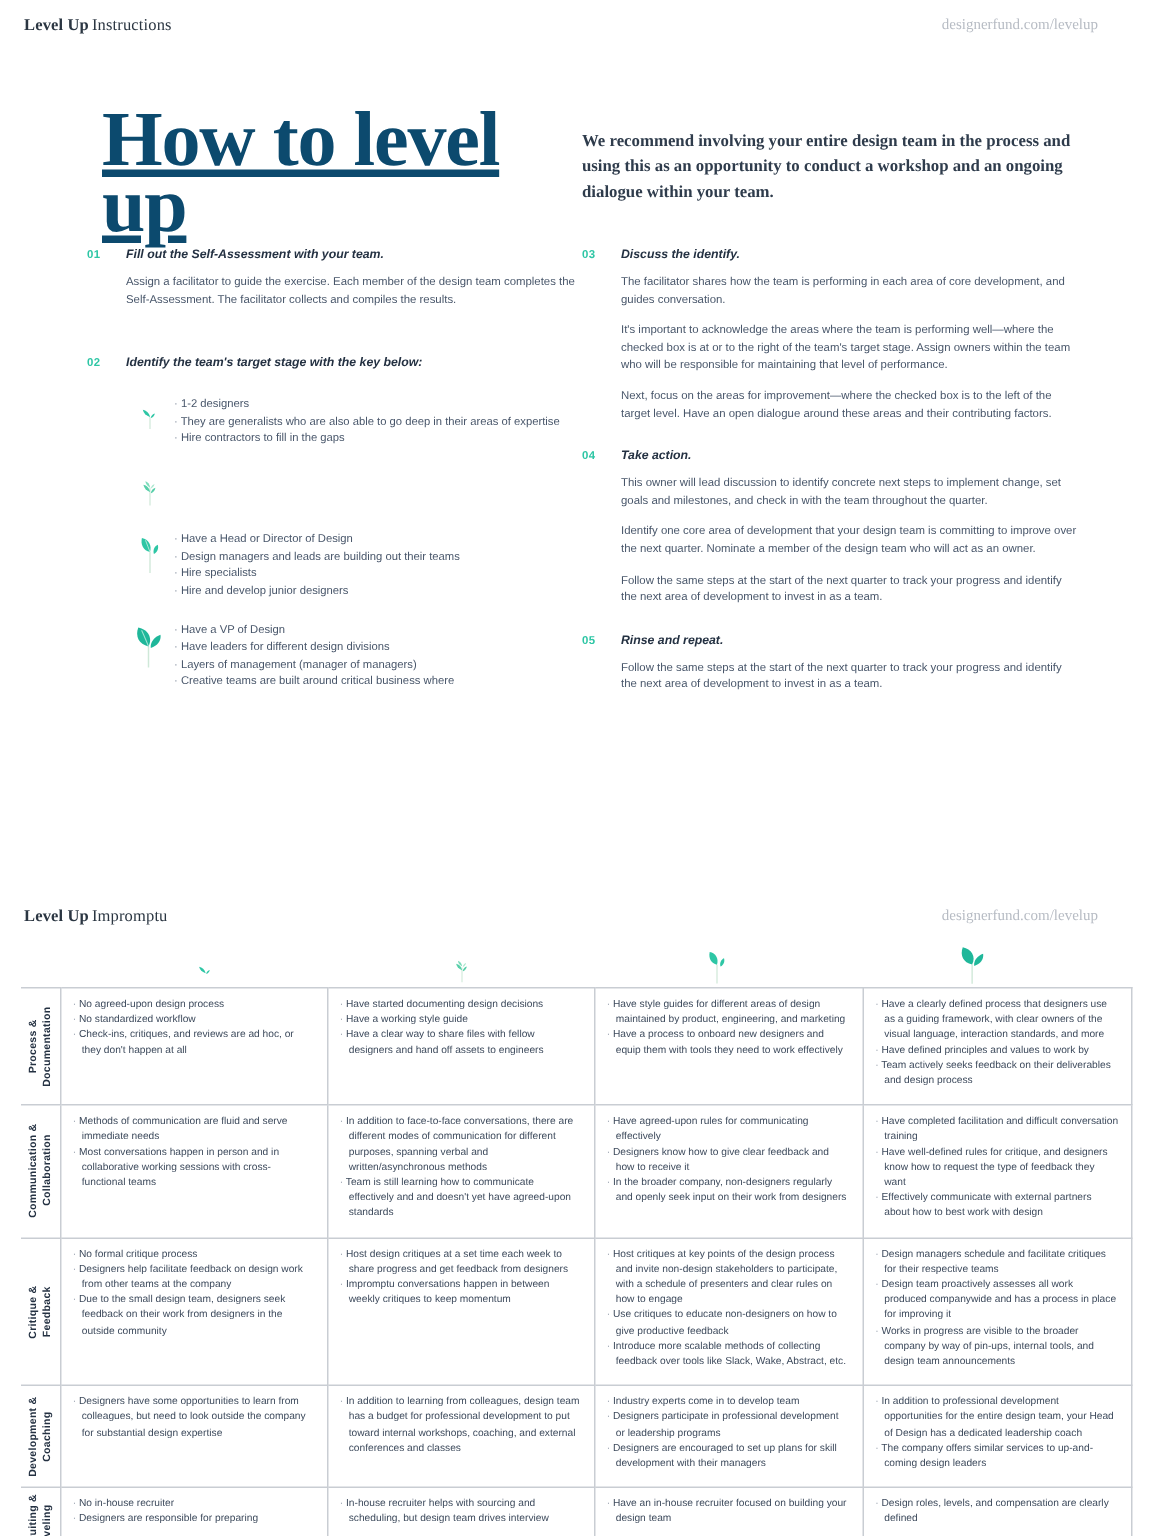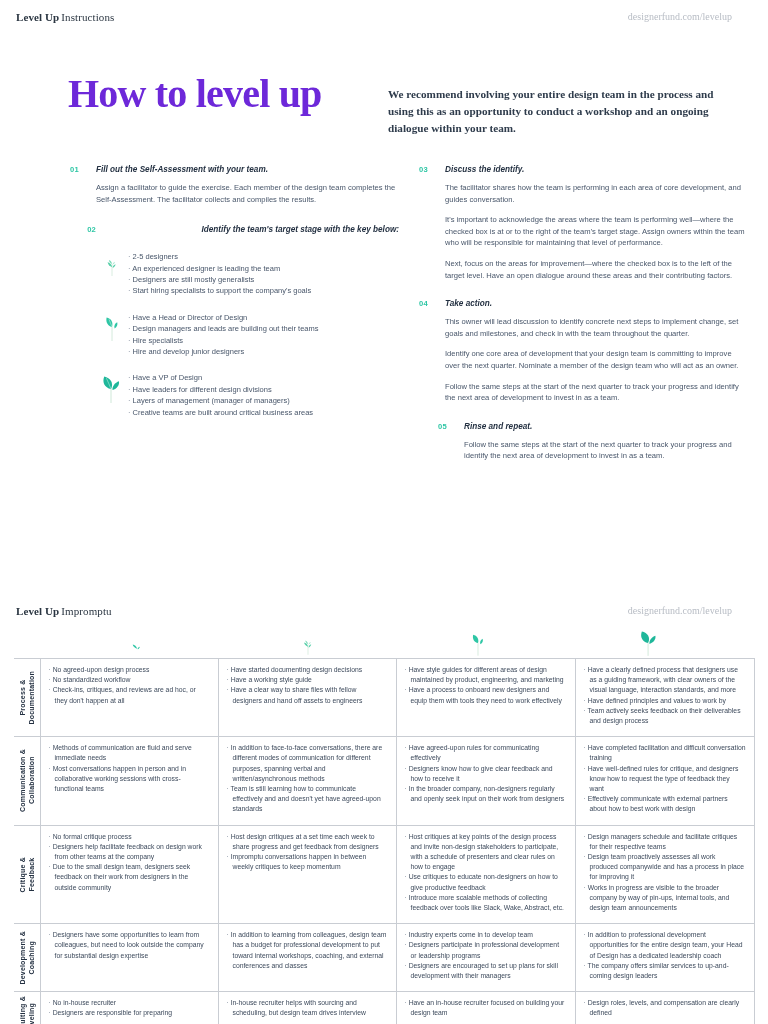--- a/index.html
+++ b/index.html
@@ -46,41 +46,41 @@
   .hero {
     position: absolute;
     left: 0; right: 0; top: 72px;
     display: flex;
   }
   .hero-title {
     width: 320px;
     margin-left: 68px;
     font-family: "Liberation Serif", serif;
     font-weight: 700;
-    font-size: 40px;
+    font-size: 52px;
     line-height: 44px;
-    color: #6d28d9;
+    color: #0c4a6e;
     letter-spacing: -0.8px;
+    text-decoration: underline;
   }
   .hero-note {
     width: 330px;
     margin-left: 0px;
     padding-top: 14px;
     font-family: "Liberation Serif", serif;
     font-weight: 700;
     font-size: 11.2px;
     line-height: 17px;
     color: #2f3c4c;
   }
 
   .cols {
     position: absolute;
-    top: 164px; left: 16px; right: 0;
-    display: flex;
-    gap: 20px;
+    top: 164px; left: 4px; right: 0;
+    display: flex;
   }
   .col-left  { width: 330px; margin-left: 54px; }
   .col-right { width: 330px; margin-left: 0px; }
 
   .step { display: flex; margin-bottom: 4px; }
   .step-num {
     width: 26px;
     flex: 0 0 26px;
     font-size: 7.6px;
     font-weight: 700;
@@ -218,46 +218,54 @@
     <div class="col-left">
 
       <div class="step">
         <div class="step-num">01</div>
         <div class="step-body">
           <div class="step-title">Fill out the Self-Assessment with your team.</div>
           <p class="step-p">Assign a facilitator to guide the exercise. Each member of the design team completes the Self-Assessment. The facilitator collects and compiles the results.</p>
         </div>
       </div>
 
-      <div class="step" style="margin-top:10px;text-align:right;">
+      <div class="step" style="margin-top:22px;">
         <div class="step-num">02</div>
         <div class="step-body">
           <div class="step-title">Identify the team's target stage with the key below:</div>
         </div>
       </div>
 
       <div class="key-list">
 
+        <div class="key-row">
+          <div class="key-icon">
+            <svg width="18" height="22" viewBox="0 0 18 22">
+              <path d="M9 21 L9 13" stroke="#cfe8d8" stroke-width="0.8" fill="none"></path>
+              <path d="M9 13 C6.5 12.2 4.6 10.4 4.2 8.2 C6.4 8.6 8.4 10.2 9 12.6 Z" fill="#2ec6a5"></path>
+              <path d="M9.8 13.6 C11.1 13 12 11.9 12.2 10.6 C10.9 10.9 9.9 11.9 9.6 13.2 Z" fill="#2ec6a5"></path>
+            </svg>
+          </div>
+          <div class="key-bullets">
+            <div>1-2 designers</div>
+            <div>They are generalists who are also able to go deep in their areas of expertise</div>
+            <div>Hire contractors to fill in the gaps</div>
+          </div>
+        </div>
 
         <div class="key-row">
           <div class="key-icon">
             <svg width="18" height="24" viewBox="0 0 18 24">
               <path d="M9 23 L9 11" stroke="#cfe8d8" stroke-width="0.8" fill="none"></path>
               <path d="M9 14 C6.6 13.2 5 11.4 4.6 9.2 C6.8 9.6 8.5 11.2 9 13.6 Z" fill="#57cfa9"></path>
               <path d="M9 11 C7.2 10.2 6.1 8.6 5.9 6.9 C7.5 7.4 8.7 8.8 9 10.6 Z" fill="#7edcbb"></path>
               <path d="M9.8 14.8 C11.4 14.1 12.4 12.7 12.6 11.2 C11.1 11.6 9.9 12.9 9.6 14.4 Z" fill="#57cfa9"></path>
               <path d="M9.7 11.6 C11 11 11.8 9.9 12 8.7 C10.8 9.1 9.9 10.2 9.6 11.3 Z" fill="#a8e6ce"></path>
             </svg>
           </div>
-          <div class="key-bullets">
-            <div>2-5 designers</div>
-            <div>An experienced designer is leading the team</div>
-            <div>Designers are still mostly generalists</div>
-            <div>Start hiring specialists to support the company's goals</div>
-          </div>
         </div>
 
         <div class="key-row">
           <div class="key-icon">
             <svg width="20" height="28" viewBox="0 0 20 28">
               <path d="M10 27 L10 13" stroke="#cfe8d8" stroke-width="0.9" fill="none"></path>
               <path d="M10 13 C5.6 12 3.6 8.2 4.6 3.6 C9 4.4 11.4 8.4 10 13 Z" fill="#2ec6a5"></path>
               <path d="M12.6 14.4 C15 13.2 15.9 10.6 15.2 8.2 C12.9 9.2 11.8 11.8 12.6 14.4 Z" fill="#2ec6a5"></path>
               <path d="M7 5.2 C8 8 9.2 10.6 10 13" stroke="#bfeada" stroke-width="0.6" fill="none"></path>
             </svg>
@@ -276,21 +284,21 @@
               <path d="M11 29 L11 15" stroke="#cfe8d8" stroke-width="1" fill="none"></path>
               <path d="M11 15 C4.5 13.6 2 8.2 4.2 2.4 C10.4 3.6 14 9 11 15 Z" fill="#1fb79a"></path>
               <path d="M12.5 16 C17 14.6 19.6 11.2 19 7.2 C15 8.6 12 12 12.5 16 Z" fill="#1fb79a"></path>
               <path d="M6.4 4.2 C8.2 8.2 9.8 11.8 11 15" stroke="#9fe3d3" stroke-width="0.7" fill="none"></path>
             </svg>
           </div>
           <div class="key-bullets">
             <div>Have a VP of Design</div>
             <div>Have leaders for different design divisions</div>
             <div>Layers of management (manager of managers)</div>
-            <div>Creative teams are built around critical business areas</div>
+            <div>Creative teams are built around critical business where</div>
           </div>
         </div>
 
       </div>
     </div>
 
     <div class="col-right">
 
       <div class="step">
         <div class="step-num">03</div>
@@ -305,21 +313,21 @@
       <div class="step" style="margin-top:8px;">
         <div class="step-num">04</div>
         <div class="step-body">
           <div class="step-title">Take action.</div>
           <p class="step-p">This owner will lead discussion to identify concrete next steps to implement change, set goals and milestones, and check in with the team throughout the quarter.</p>
           <p class="step-p">Identify one core area of development that your design team is committing to improve over the next quarter. Nominate a member of the design team who will act as an owner.</p>
           <p class="step-p">Follow the same steps at the start of the next quarter to track your progress and identify the next area of development to invest in as a team.</p>
         </div>
       </div>
 
-      <div class="step" style="margin-top:8px;margin-left:19px;">
+      <div class="step" style="margin-top:8px;">
         <div class="step-num">05</div>
         <div class="step-body">
           <div class="step-title">Rinse and repeat.</div>
           <p class="step-p">Follow the same steps at the start of the next quarter to track your progress and identify the next area of development to invest in as a team.</p>
         </div>
       </div>
 
     </div>
   </div>
 </div>

